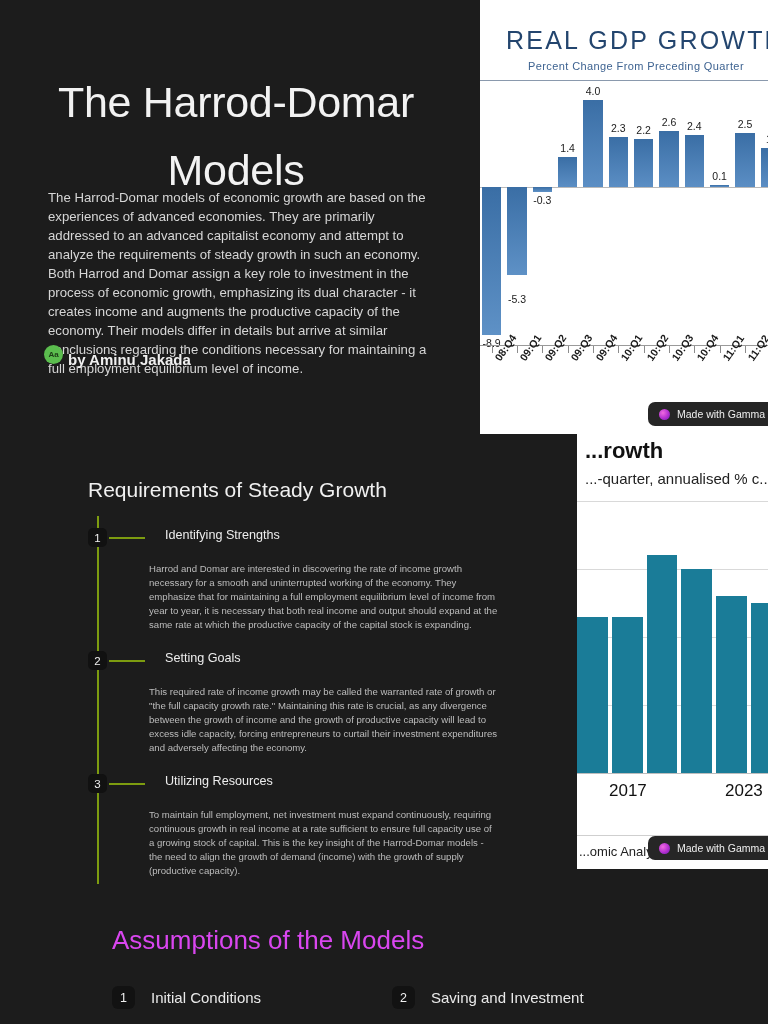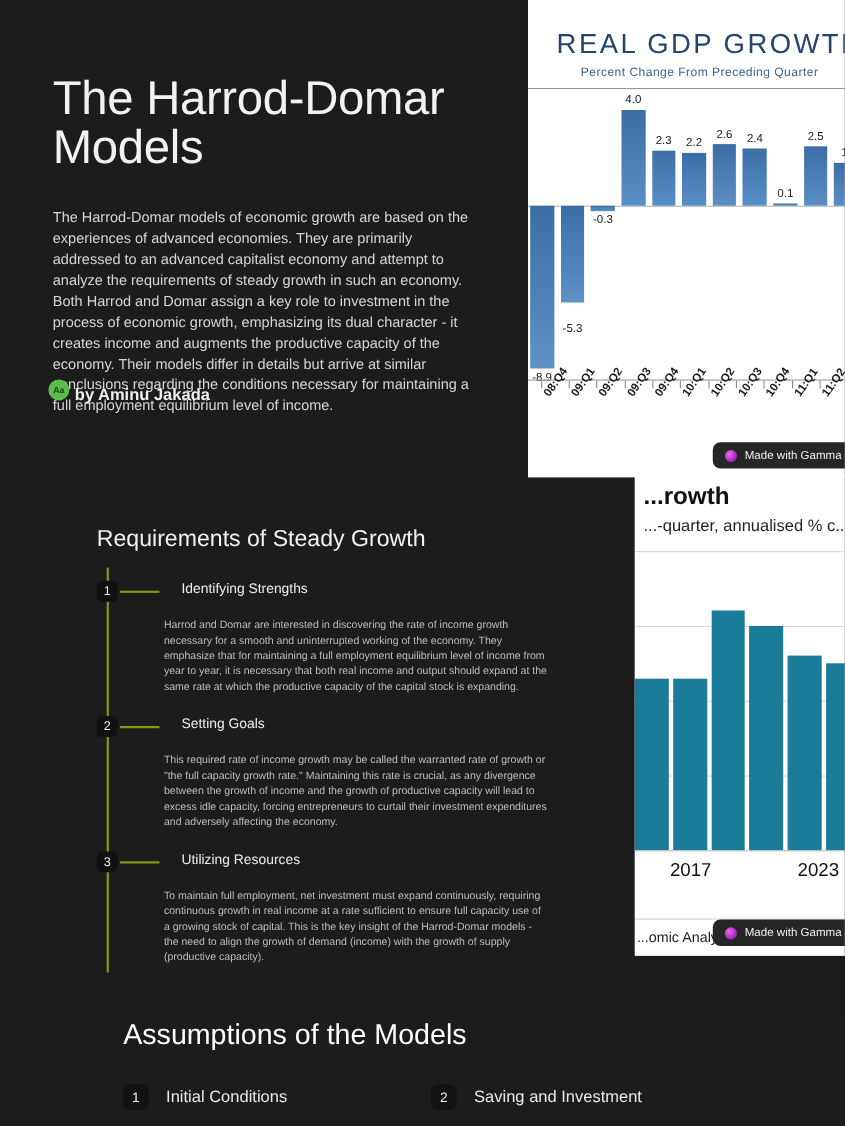--- a/index.html
+++ b/index.html
@@ -7,23 +7,24 @@
     width: 768px; height: 1024px;
     background: #1c1c1c;
     font-family: "Liberation Sans", sans-serif;
     overflow: hidden;
   }
   .page { position: relative; width: 768px; height: 1024px; background: #1c1c1c; }
 
   
   .hero { position: absolute; left: 0; top: 0; width: 480px; height: 435px; }
   .hero-title {
-    position: absolute; left: 48px; top: 68px; width: 400px;
-    font-size: 43px; line-height: 44px; font-weight: 400; color: #f2f2f2;
+    position: absolute; left: 36px; top: 68px; width: 400px;
+    font-size: 43px; line-height: 68px; font-weight: 400; color: #f2f2f2;
     letter-spacing: -0.3px;
+    text-align: center;
   }
   .hero-body {
     position: absolute; left: 48px; top: 188px; width: 382px;
     font-size: 13.2px; line-height: 19px; color: #d6d6d6;
   }
   .byline {
     position: absolute; left: 68px; top: 351px;
     font-size: 15px; font-weight: 700; color: #f0f0f0;
   }
   .aa-badge {
@@ -141,21 +142,21 @@
     background: #7d9c10;
   }
   .tl-body { padding-left: 61px; }
   .tl-head { font-size: 12.6px; color: #ededed; margin-left: 16px; }
   .tl-text {
     font-size: 9.6px; line-height: 14px; color: #bdbdbd; margin-top: 20px;
   }
 
   
   .assump { position: absolute; left: 112px; top: 925px; width: 560px; }
-  .assump-title { font-size: 26px; color: #ffffff; font-weight: 400; }
+  .assump-title { font-size: 26px; color: #d946ef; font-weight: 400; }
   .assump-row { display: flex; margin-top: 30px; }
   .assump-item { display: flex; align-items: center; gap: 16px; width: 282px; }
   .assump-num {
     width: 23px; height: 23px; border-radius: 6px; background: #121212;
     color: #f0f0f0; font-size: 12.5px;
     display: flex; align-items: center; justify-content: center; flex: 0 0 auto;
   }
   .assump-label { font-size: 15px; color: #e9e9e9; white-space: nowrap; }
 </style>
 </head>
@@ -182,20 +183,24 @@
             <div class="c1-bar neg" style="top: 104px; height: 148.021px;"></div>
             <div class="c1-lab" style="top: 254.021px; text-align: right;">-8.9</div>
           </div>
           <div class="c1-col">
             <div class="c1-bar neg" style="top: 104px; height: 88.1474px;"></div>
             <div class="c1-lab" style="top: 210px;">-5.3</div>
           </div>
           <div class="c1-col">
             <div class="c1-bar neg" style="top: 104px; height: 4.98947px;"></div>
             <div class="c1-lab" style="top: 110.989px;">-0.3</div>
+          </div>
+          <div class="c1-col">
+            <div class="c1-bar" style="bottom: 158px; height: 30.3333px;"></div>
+            <div class="c1-lab" style="bottom: 191.333px;">1.4</div>
           </div>
           <div class="c1-col">
             <div class="c1-bar" style="bottom: 158px; height: 86.6667px;"></div>
             <div class="c1-lab" style="bottom: 247.667px;">4.0</div>
           </div>
           <div class="c1-col">
             <div class="c1-bar" style="bottom: 158px; height: 49.8333px;"></div>
             <div class="c1-lab" style="bottom: 210.833px;">2.3</div>
           </div>
           <div class="c1-col">

